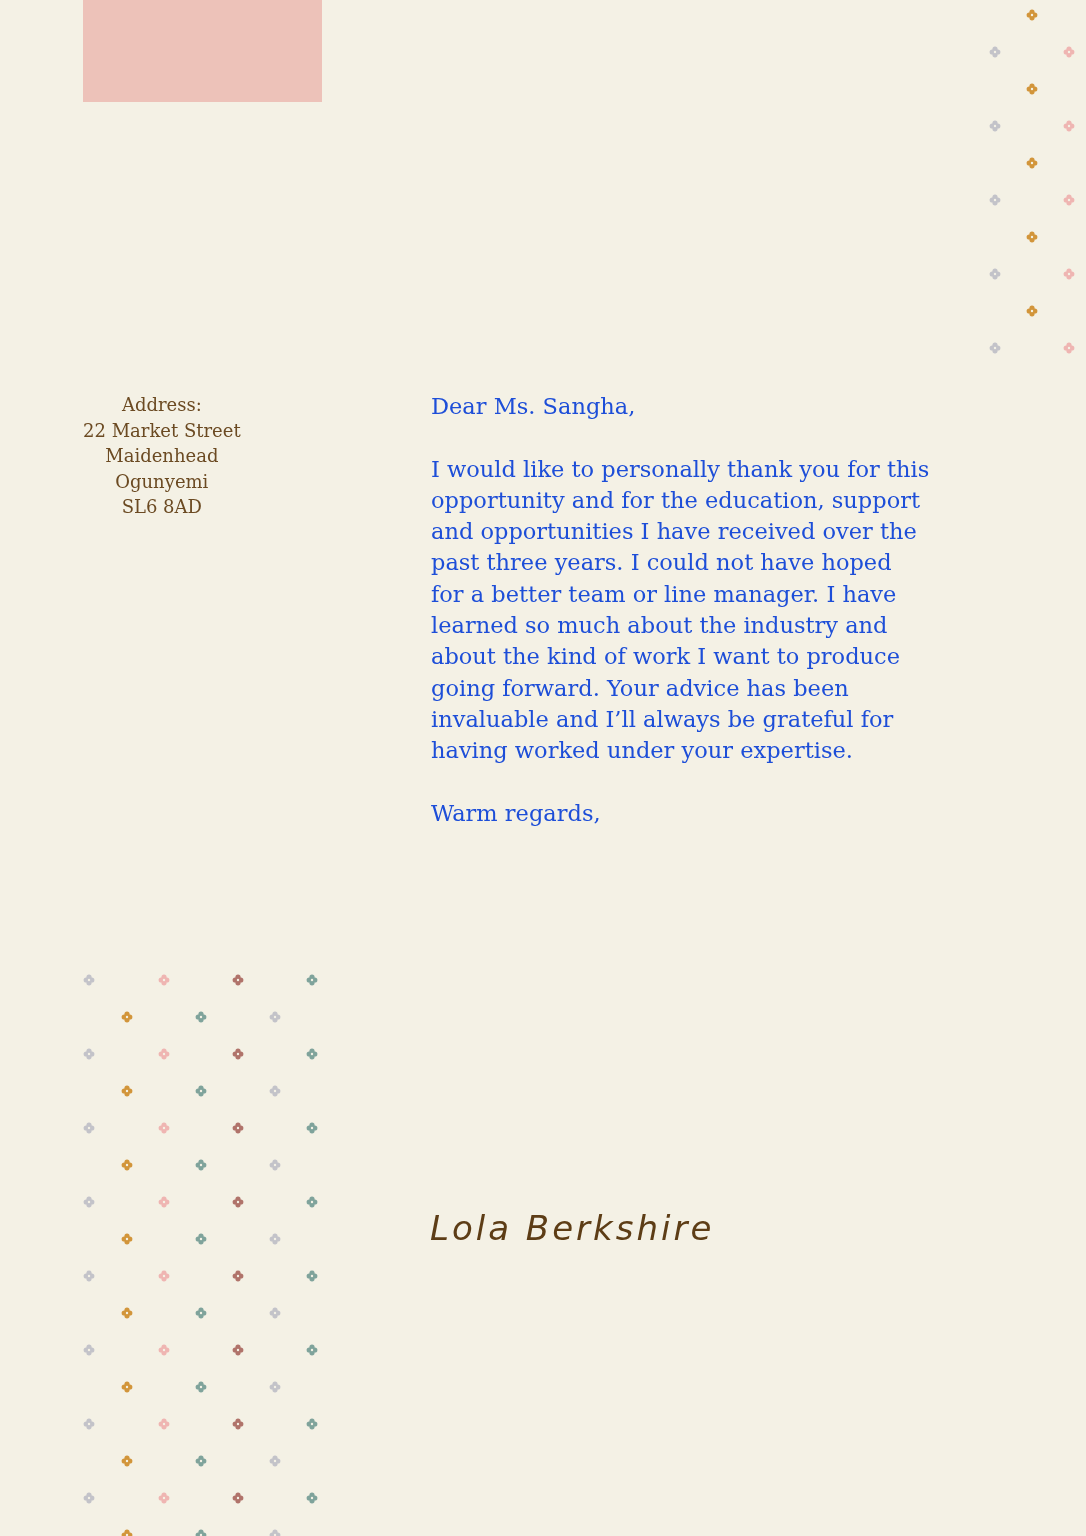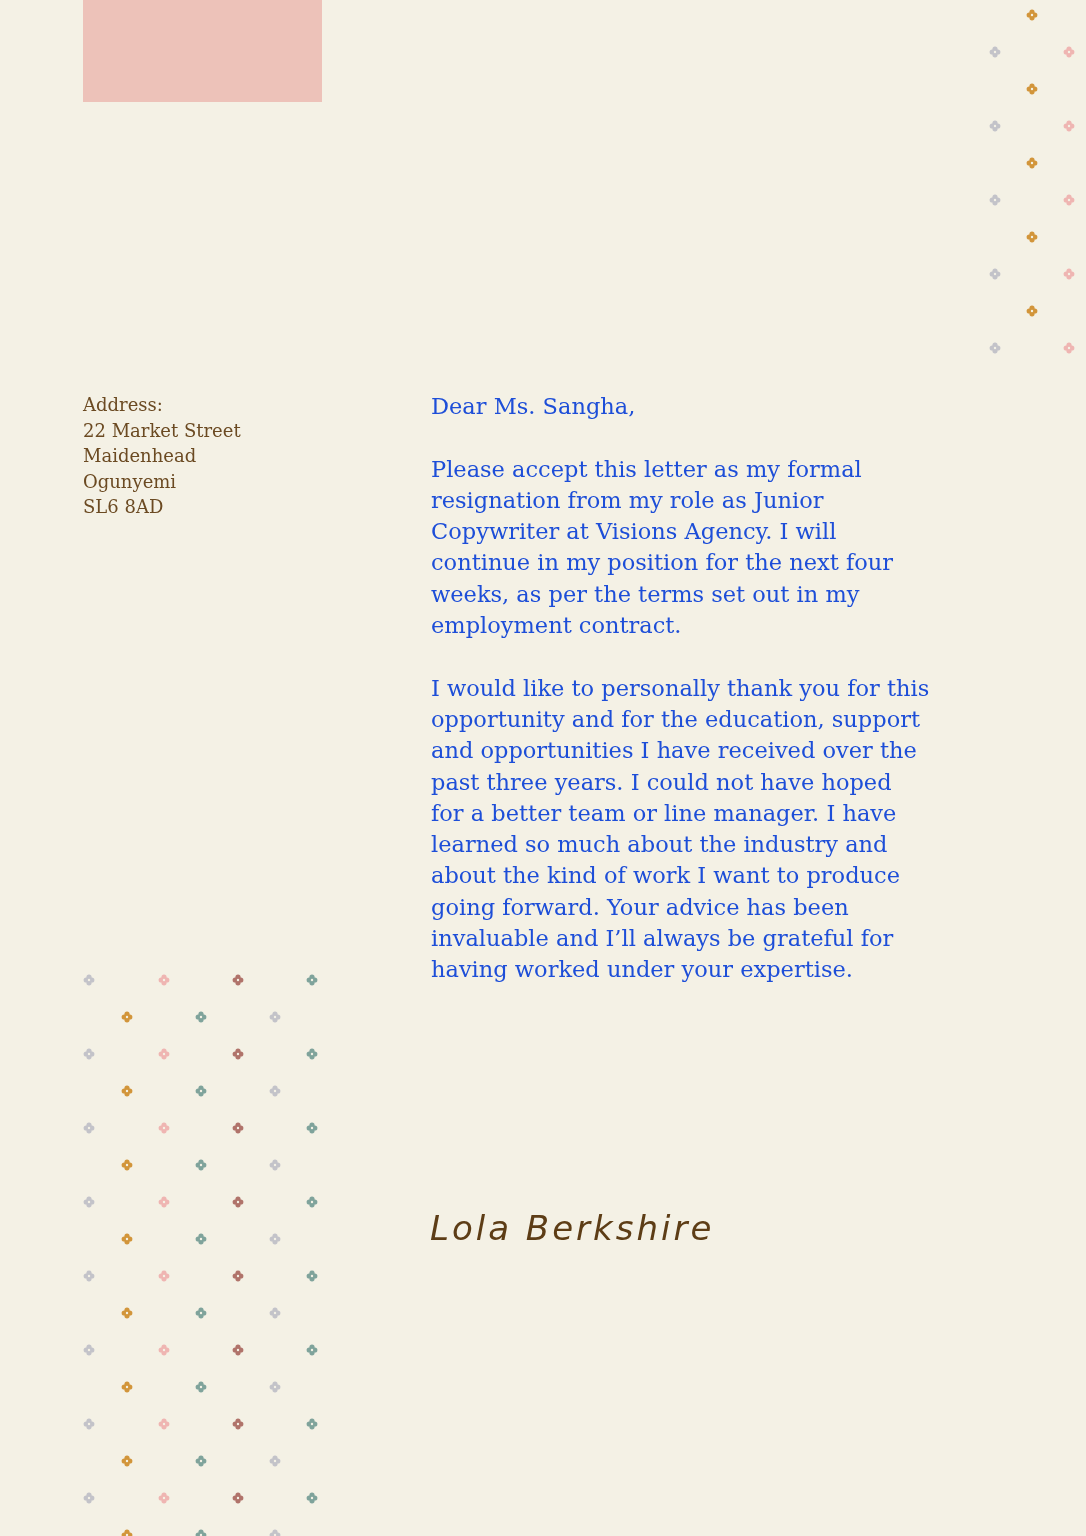--- a/index.html
+++ b/index.html
@@ -10,21 +10,21 @@
     color: #6b4a22;
   }
   .pink-block {
     position: absolute; left: 83px; top: 0; width: 239px; height: 102px;
     background: #edc2b9;
   }
   .address {
     position: absolute; left: 83px; top: 392px;
     font-size: 18px; line-height: 25.6px; color: #6b4a22;
   }
-  .address div { white-space: nowrap; }
+  .address div { white-space: nowrap; text-align: center; }
   .letter {
     position: absolute; left: 431px; top: 391px; width: 500px;
     font-size: 22.5px; line-height: 31.3px; color: #1d4ed8;
   }
   .letter p { margin: 0 0 31.3px 0; }
   .signature {
     position: absolute; left: 430px; top: 1208px;
     font-family: "DejaVu Sans", sans-serif; font-style: oblique;
     font-size: 34px; color: #5d3d16; letter-spacing: 3px;
     font-weight: 300;
@@ -827,17 +827,17 @@
 <div class="address">
   <div>Address:</div>
   <div>22 Market Street</div>
   <div>Maidenhead</div>
   <div>Ogunyemi</div>
   <div>SL6 8AD</div>
 </div>
 
 <div class="letter">
   <p>Dear Ms. Sangha,</p>
-  <p>Please accept this letter as my formal resignation from my role as Junior Copywriter at Visions Agency. I will continue in my position for the next four weeks, as per the terms set out in my employment contract.</p>
   <p>I would like to personally thank you for this opportunity and for the education, support and opportunities I have received over the past three years. I could not have hoped for a better team or line manager. I have learned so much about the industry and about the kind of work I want to produce going forward. Your advice has been invaluable and I’ll always be grateful for having worked under your expertise.</p>
+  <p>Warm regards,</p>
 </div>
 
 <div class="signature">Lola Berkshire</div>
 
 </body></html>

